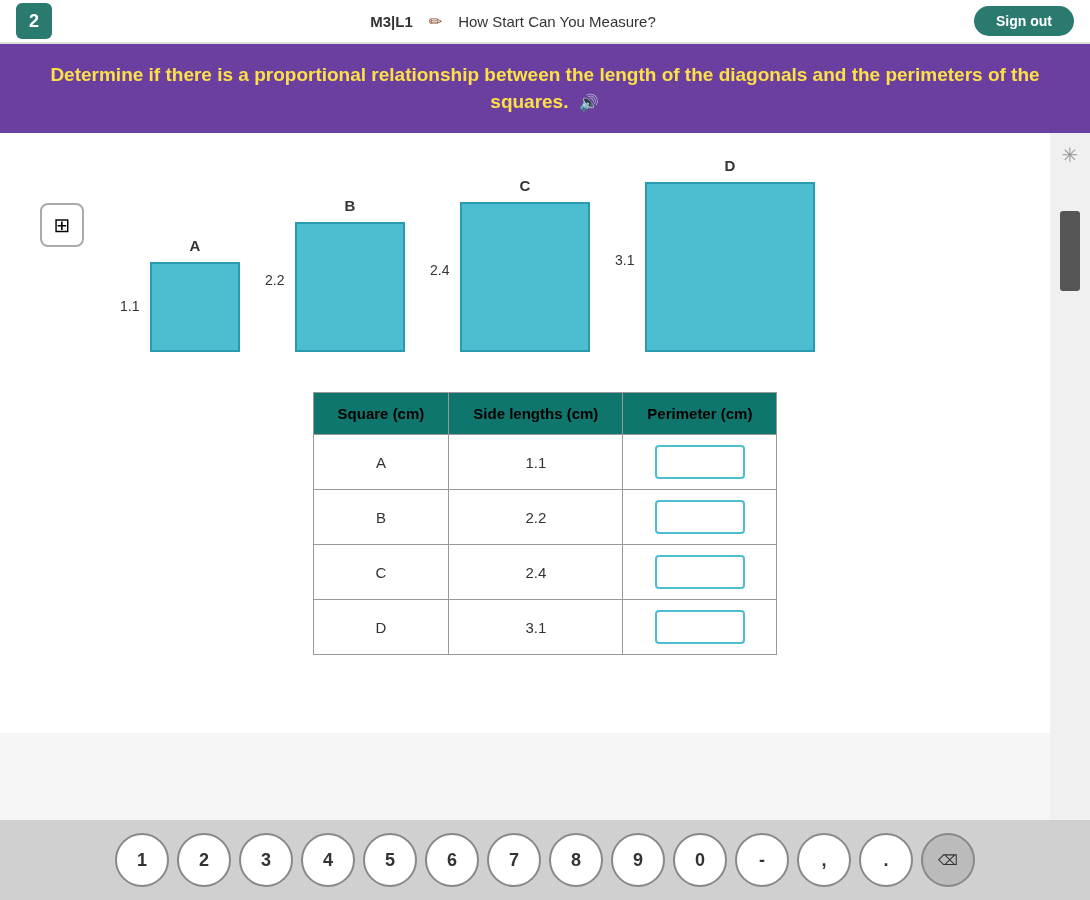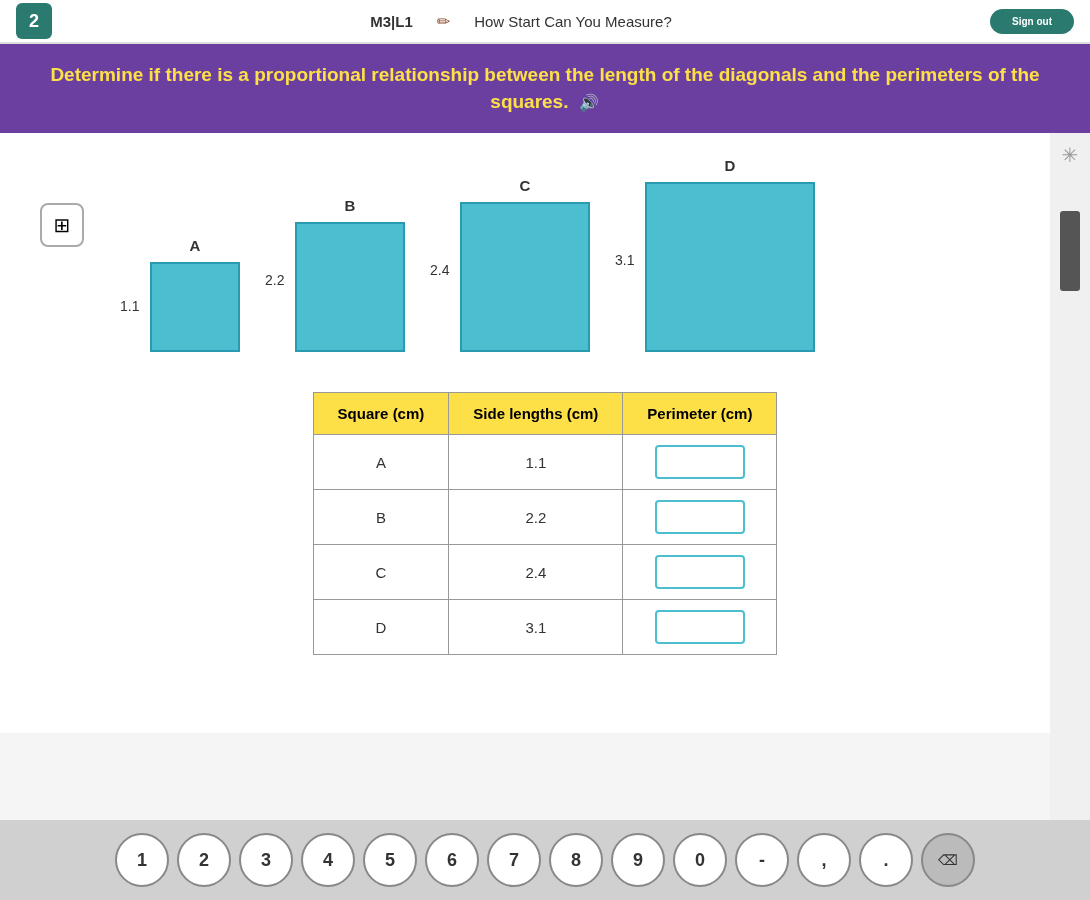--- a/index.html
+++ b/index.html
@@ -16,33 +16,33 @@
       border-bottom: 2px solid #ddd;
     }
     .header-left { display: flex; align-items: center; gap: 8px; }
     .home-icon {
       width: 36px; height: 36px;
       background: #2a7a6f;
       border-radius: 6px;
       display: flex; align-items: center; justify-content: center;
       color: white; font-size: 18px; font-weight: bold;
     }
-    .header-center { display: flex; align-items: center; gap: 24px; font-size: 15px; color: #333; }
+    .header-center { display: flex; align-items: center; gap: 16px; font-size: 15px; color: #333; }
     .header-center .module { font-weight: bold; color: #333; }
     .header-center .pencil-icon {
       color: #8B4A2A;
       font-size: 16px;
     }
     .sign-out-btn {
       background: #2a7a6f;
       color: white;
       border: none;
       border-radius: 20px;
       padding: 7px 22px;
-      font-size: 10px;
+      font-size: 14px;
       font-weight: bold;
       cursor: pointer;
     }
 
     
     .banner {
       background: #6b3fa0;
       color: #fde047;
       text-align: center;
       padding: 18px 28px;
@@ -131,21 +131,21 @@
       justify-content: center;
       margin-top: 10px;
     }
 
     table {
       border-collapse: collapse;
       font-size: 15px;
     }
 
     table th {
-      background: #fde047;
+      background: #0f766e;
       padding: 12px 24px;
       border: 1px solid #999;
       font-weight: bold;
       text-align: center;
     }
 
     table td {
       padding: 10px 24px;
       border: 1px solid #999;
       text-align: center;

